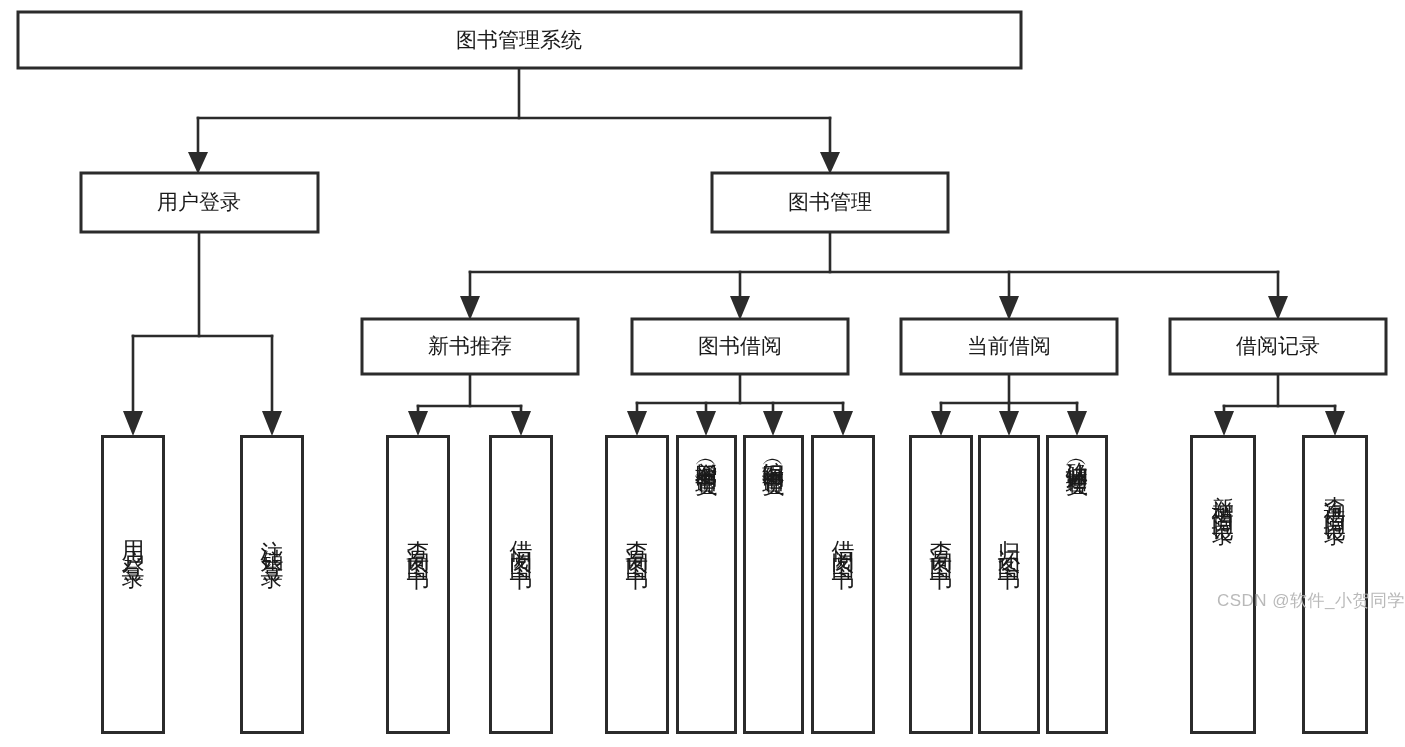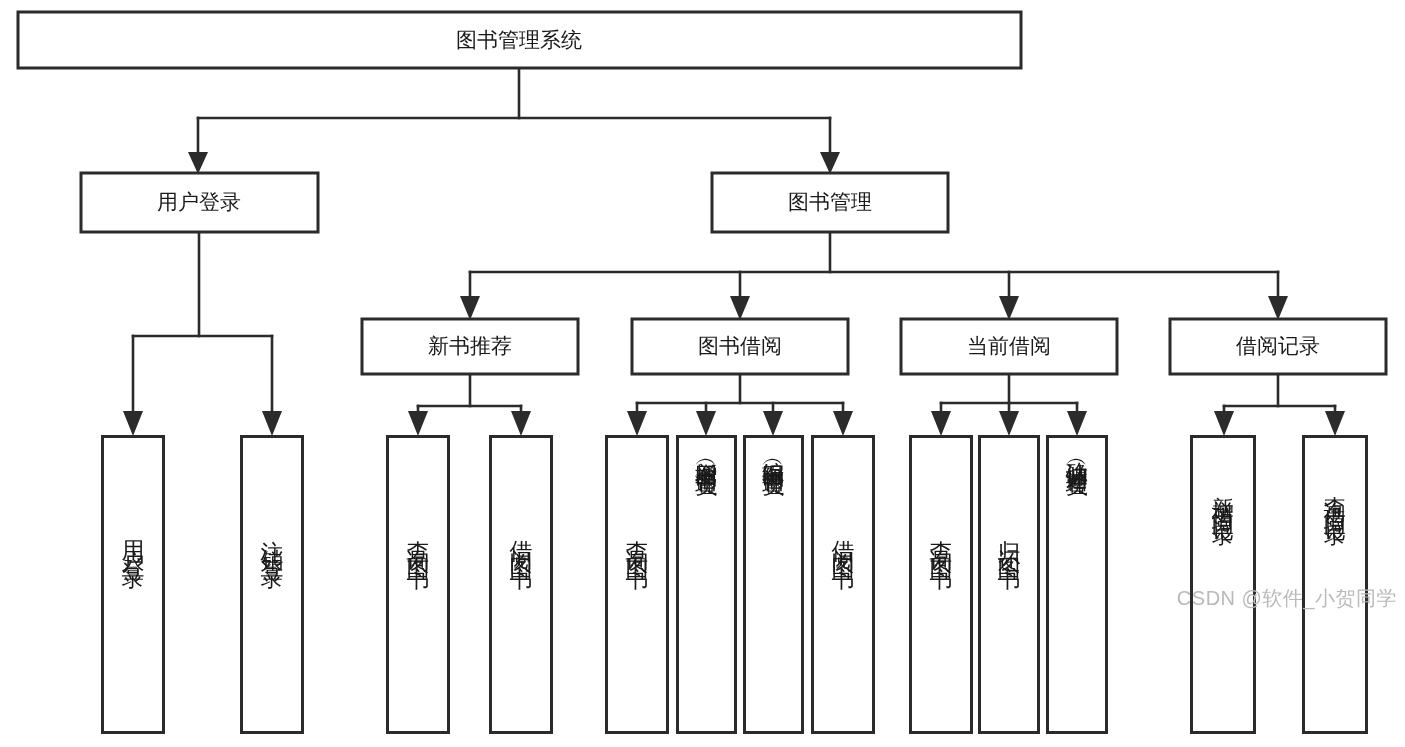--- a/index.html
+++ b/index.html
@@ -66,24 +66,24 @@
     line-height: 1.25;
     color: #1a1a1a;
     letter-spacing: 4px;
     white-space: nowrap;
     display: block;
   }
   .vnode.align-top .vnode-label { margin-top: 6px; }
   .vnode.align-mid .vnode-label { margin-top: 84px; }
   .watermark {
     position: absolute;
-    right: 8px;
+    right: 0;
     bottom: 6px;
     font-family: "Liberation Sans", "DejaVu Sans", sans-serif;
-    font-size: 20px;
+    font-size: 17px;
     color: #b9b9b9;
     letter-spacing: 0.5px;
     white-space: nowrap;
     pointer-events: none;
   }
 </style>
 </head>
 <body>
 
 <div id="diagram-root">

